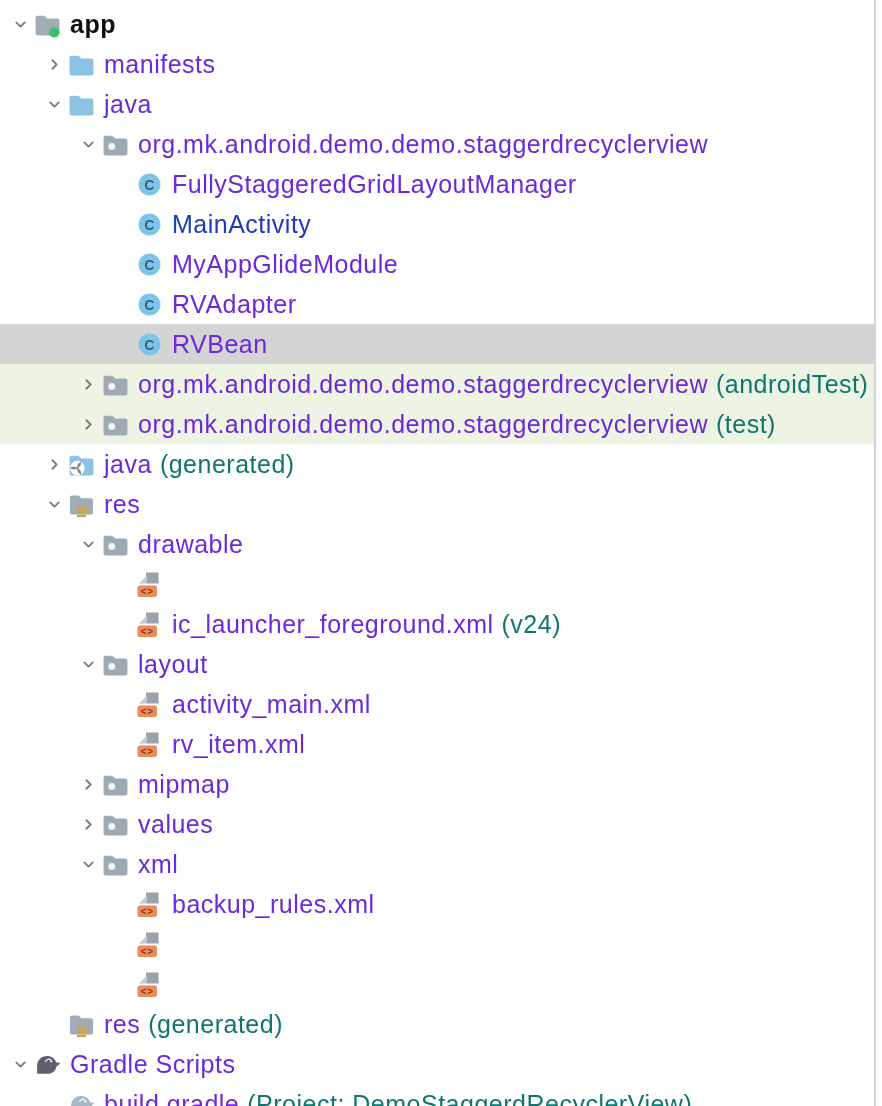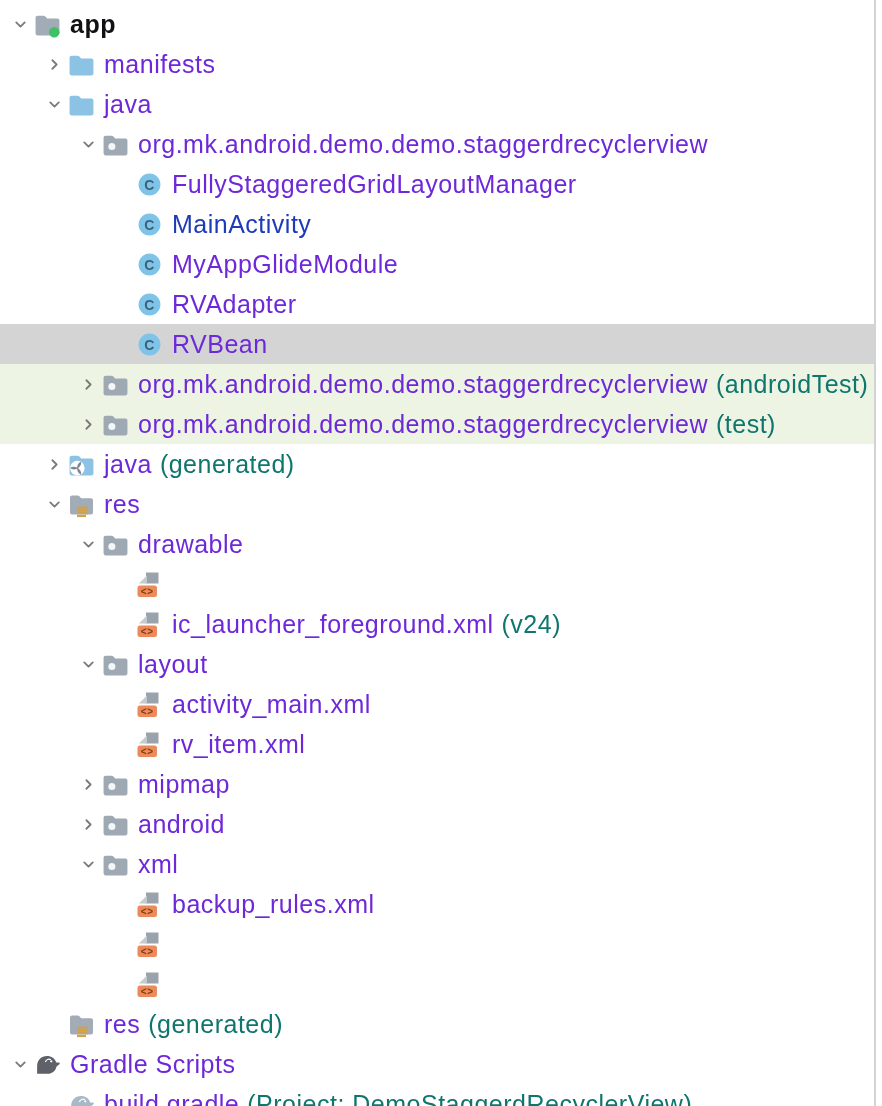--- a/index.html
+++ b/index.html
@@ -316,21 +316,21 @@
 
   <div class="row l2">
     <span class="chev">
         <svg width="17" height="17">
           <use href="#i-chev-right"></use>
         </svg>
       </span>
     <svg class="ic">
         <use href="#i-pkg"></use>
       </svg>
-    <span class="label">android</span>
+    <span class="label">values</span>
   </div>
 
   <div class="row l2">
     <span class="chev">
         <svg width="17" height="17">
           <use href="#i-chev-down"></use>
         </svg>
       </span>
     <svg class="ic">
         <use href="#i-pkg"></use>

